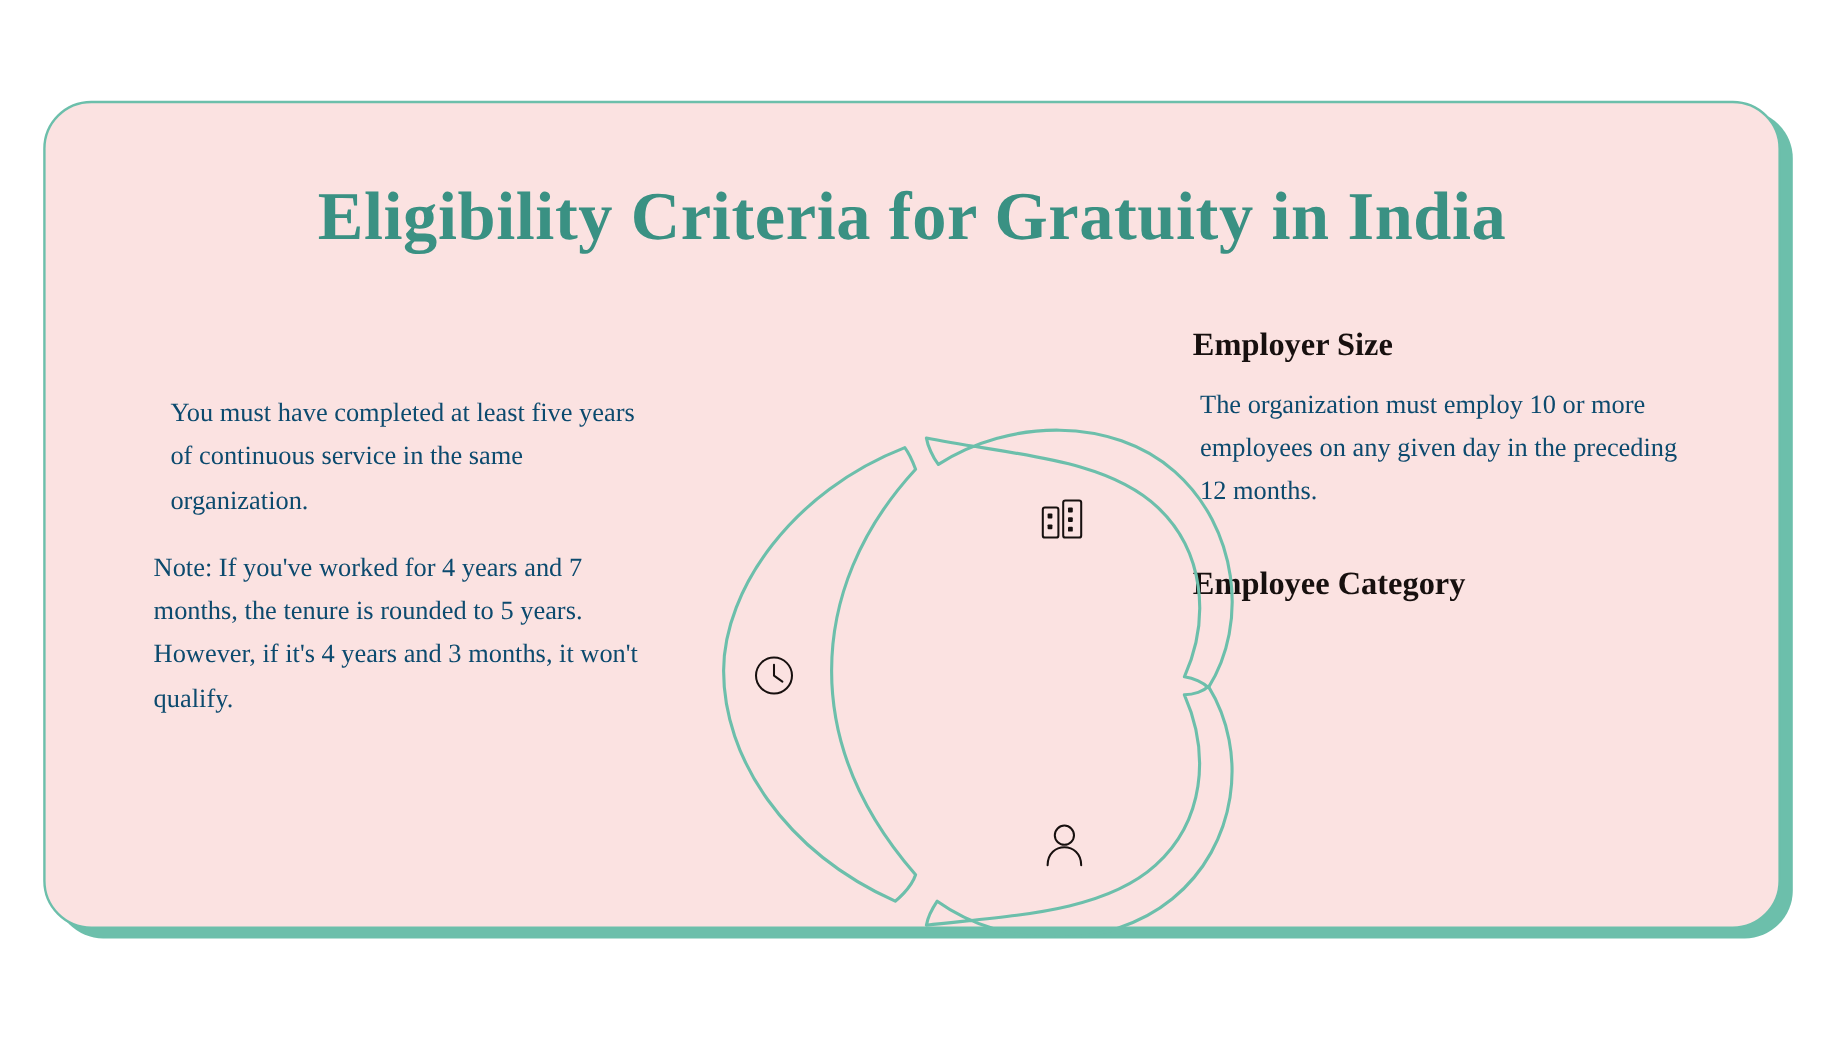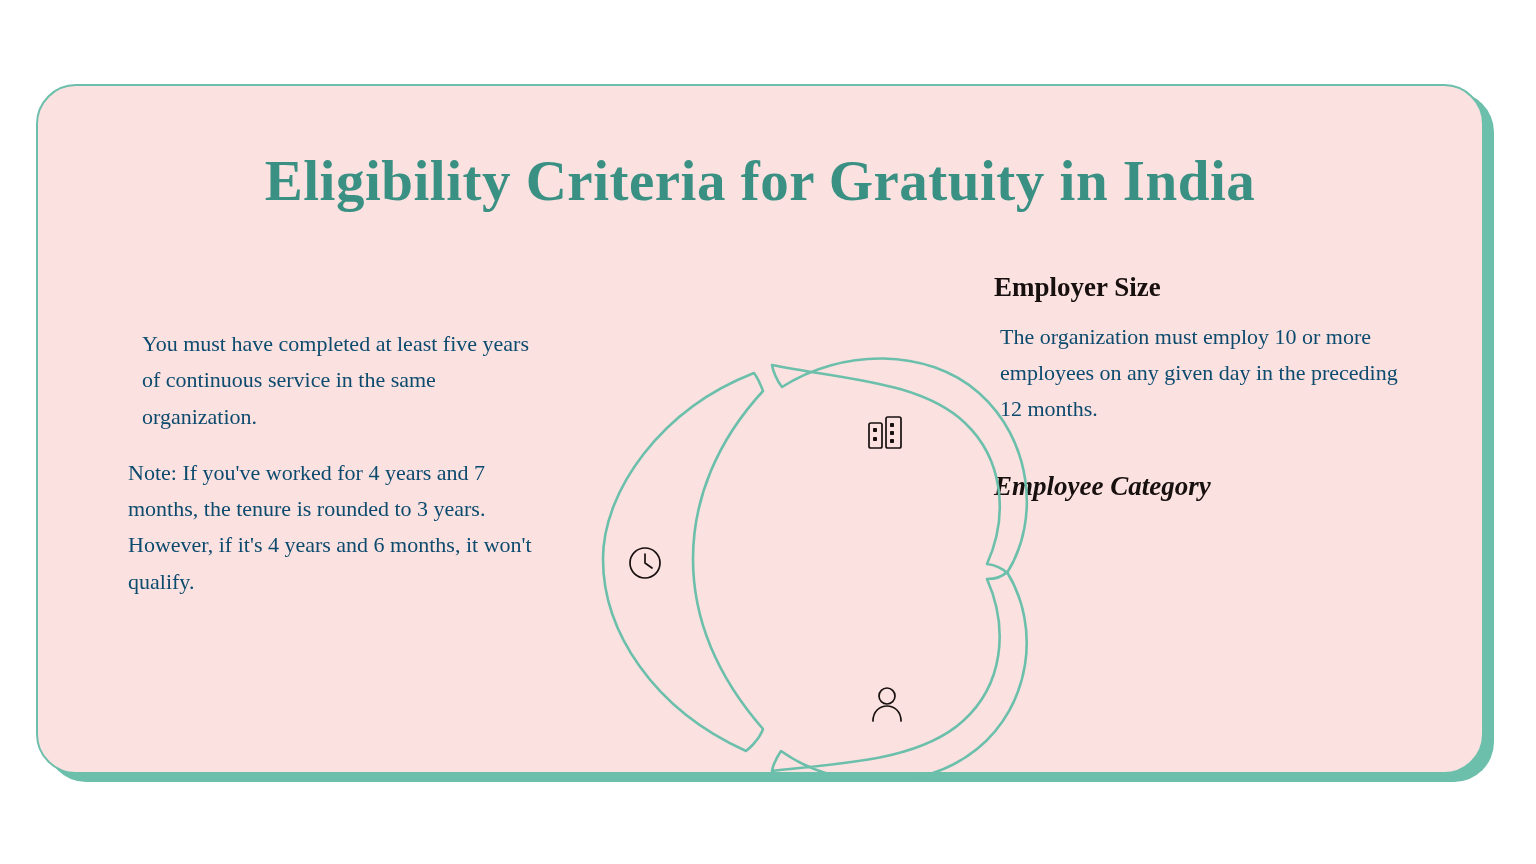--- a/index.html
+++ b/index.html
@@ -86,21 +86,21 @@
     font-size: 22px;
     color: #0c4a6e;
     line-height: 1.65;
     margin: 0 0 20px 0;
   }
   .block-body:last-child { margin-bottom: 0; }
 
   .left-body-1 { padding: 0 14px; }
   .left-body-2 { padding: 0 0px; }
 
-  .right-block + .right-block { margin-top: 42px; font-style: italic; }
+  .right-block + .right-block { margin-top: 42px; }
   .right-body { padding: 0 6px; }
 
   
   .diagram {
     position: absolute;
     left: 503px;
     top: 215px;
     width: 520px;
     height: 480px;
   }
@@ -132,21 +132,21 @@
 <div class="canvas">
 
   <div class="card-shadow"></div>
 
   <div class="card">
 
     <div class="page-title">Eligibility Criteria for Gratuity in India</div>
 
     <div class="col col-left">
       <p class="block-body left-body-1">You must have completed at least five years of continuous service in the same organization.</p>
-      <p class="block-body left-body-2">Note: If you've worked for 4 years and 7 months, the tenure is rounded to 3 years. However, if it's 4 years and 6 months, it won't qualify.</p>
+      <p class="block-body left-body-2">Note: If you've worked for 4 years and 7 months, the tenure is rounded to 5 years. However, if it's 4 years and 3 months, it won't qualify.</p>
     </div>
 
     <div class="col col-right">
       <div class="right-block">
         <div class="block-heading">Employer Size</div>
         <p class="block-body right-body">The organization must employ 10 or more employees on any given day in the preceding 12 months.</p>
       </div>
       <div class="right-block">
         <div class="block-heading">Employee Category</div>
       </div>

